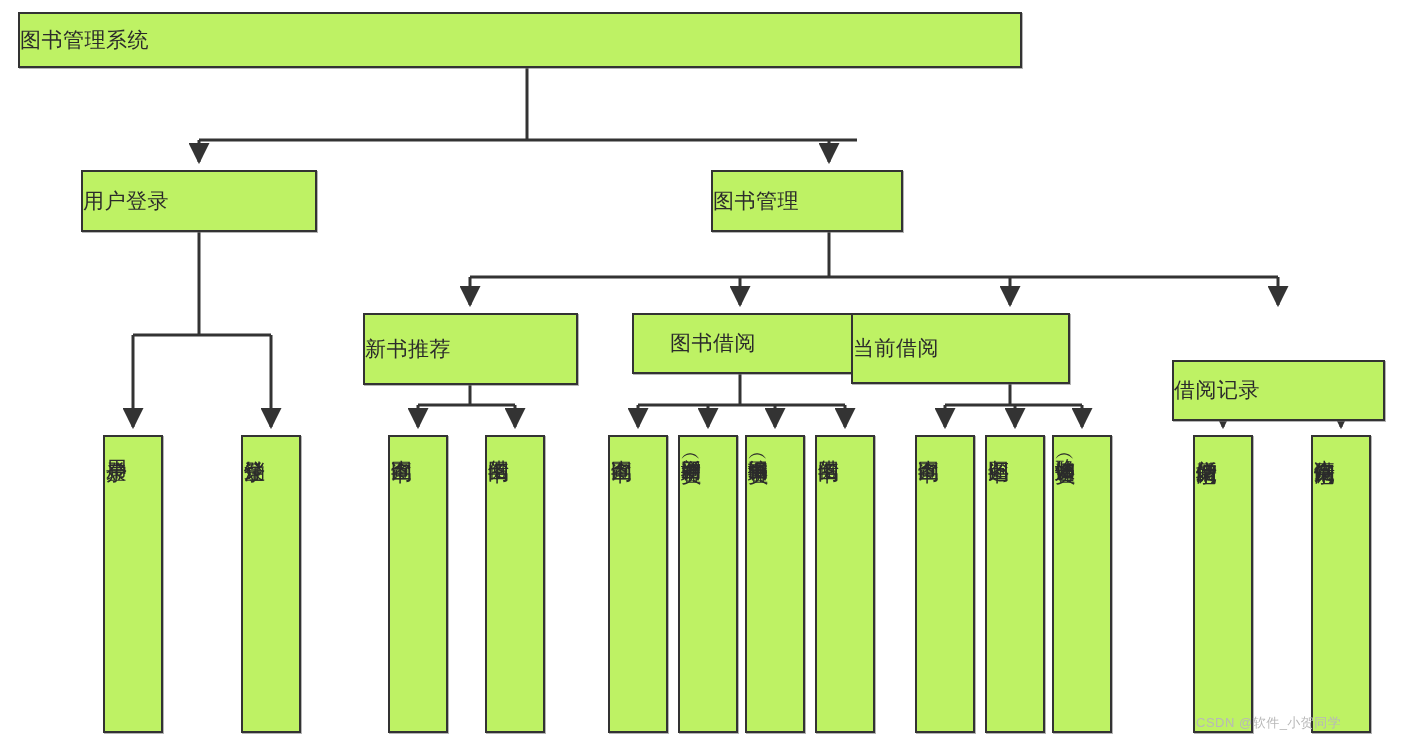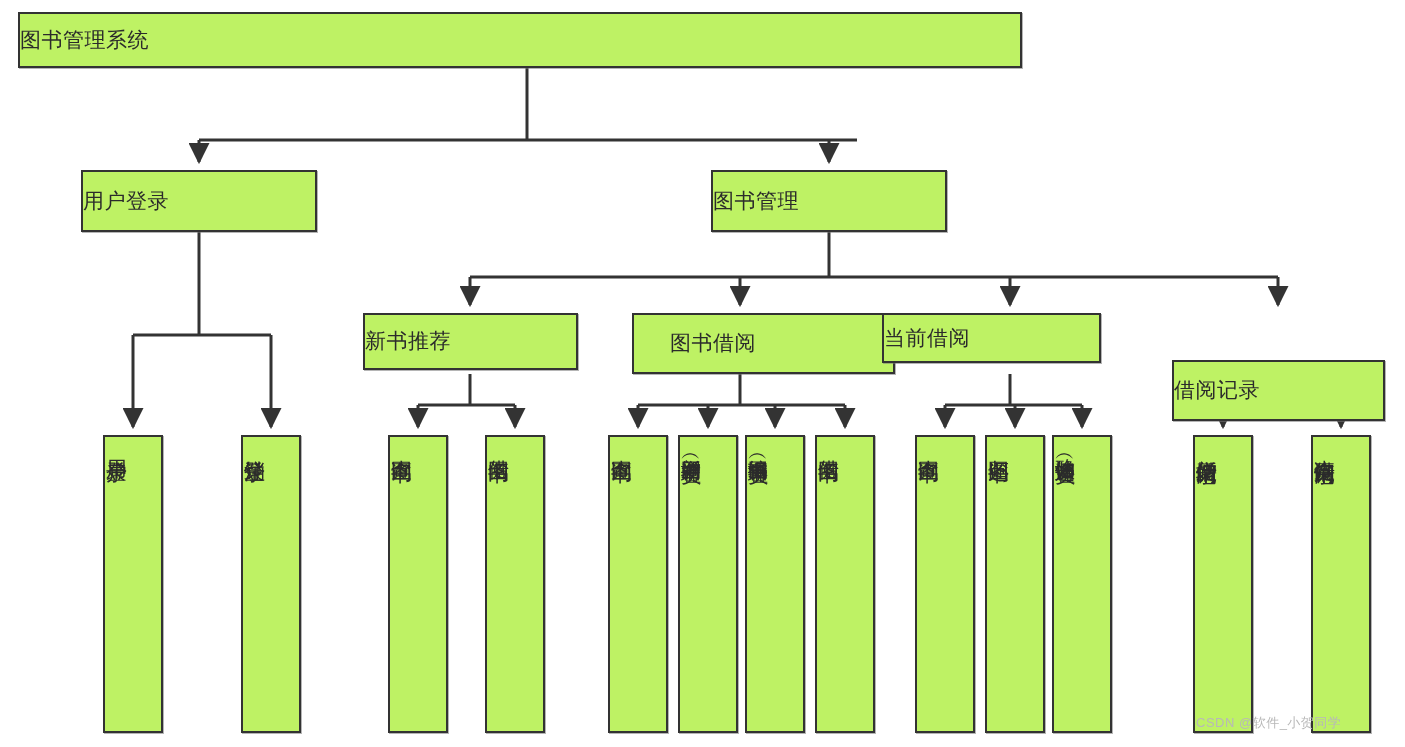--- a/index.html
+++ b/index.html
@@ -127,31 +127,31 @@
     </g>
   </svg>
 
   <div class="node root horizontal" style="left:18px; top:12px; width:1004px; height:56px;">
     <span class="label">图书管理系统</span>
   </div>
 
   <div class="node horizontal" style="left:81px; top:170px; width:236px; height:62px;">
     <span class="label">用户登录</span>
   </div>
-  <div class="node horizontal" style="left:711px; top:170px; width:236px; height:62px;">
+  <div class="node horizontal" style="left:711px; top:170px; width:192px; height:62px;">
     <span class="label">图书管理</span>
   </div>
 
-  <div class="node horizontal" style="left:363px; top:313px; width:215px; height:57px;">
+  <div class="node horizontal" style="left:363px; top:313px; width:215px; height:72px;">
     <span class="label">新书推荐</span>
   </div>
   <div class="node horizontal" style="left:632px; top:313px; width:263px; height:61px;padding-left:36px;">
     <span class="label">图书借阅</span>
   </div>
-  <div class="node horizontal" style="left:882px; top:313px; width:219px; height:50px;">
+  <div class="node horizontal" style="left:851px; top:313px; width:219px; height:71px;">
     <span class="label">当前借阅</span>
   </div>
   <div class="node horizontal" style="left:1172px; top:313px; width:213px; height:61px;margin-top:47px;">
     <span class="label">借阅记录</span>
   </div>
 
   <div class="node vertical" style="left:103px; top:435px; width:60px; height:298px;">
     <span class="label">用户登录</span>
   </div>
   <div class="node vertical" style="left:241px; top:435px; width:60px; height:298px;">

